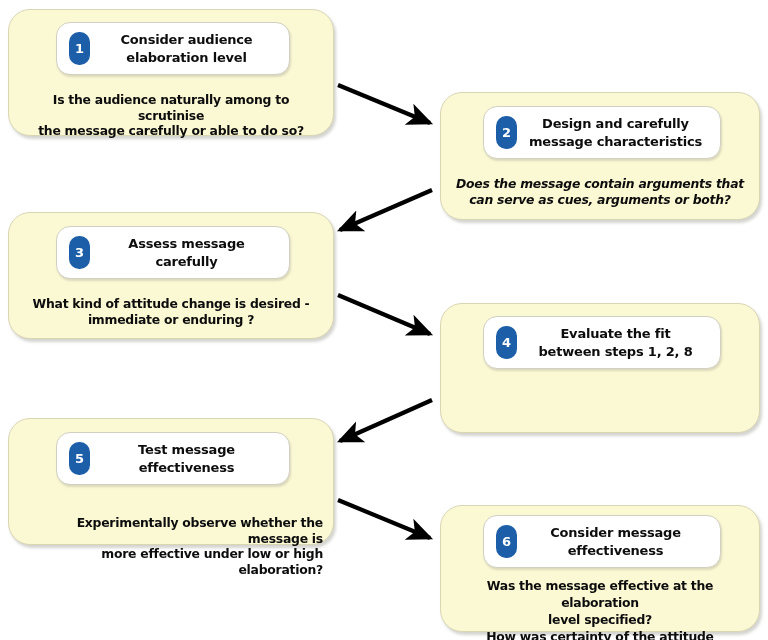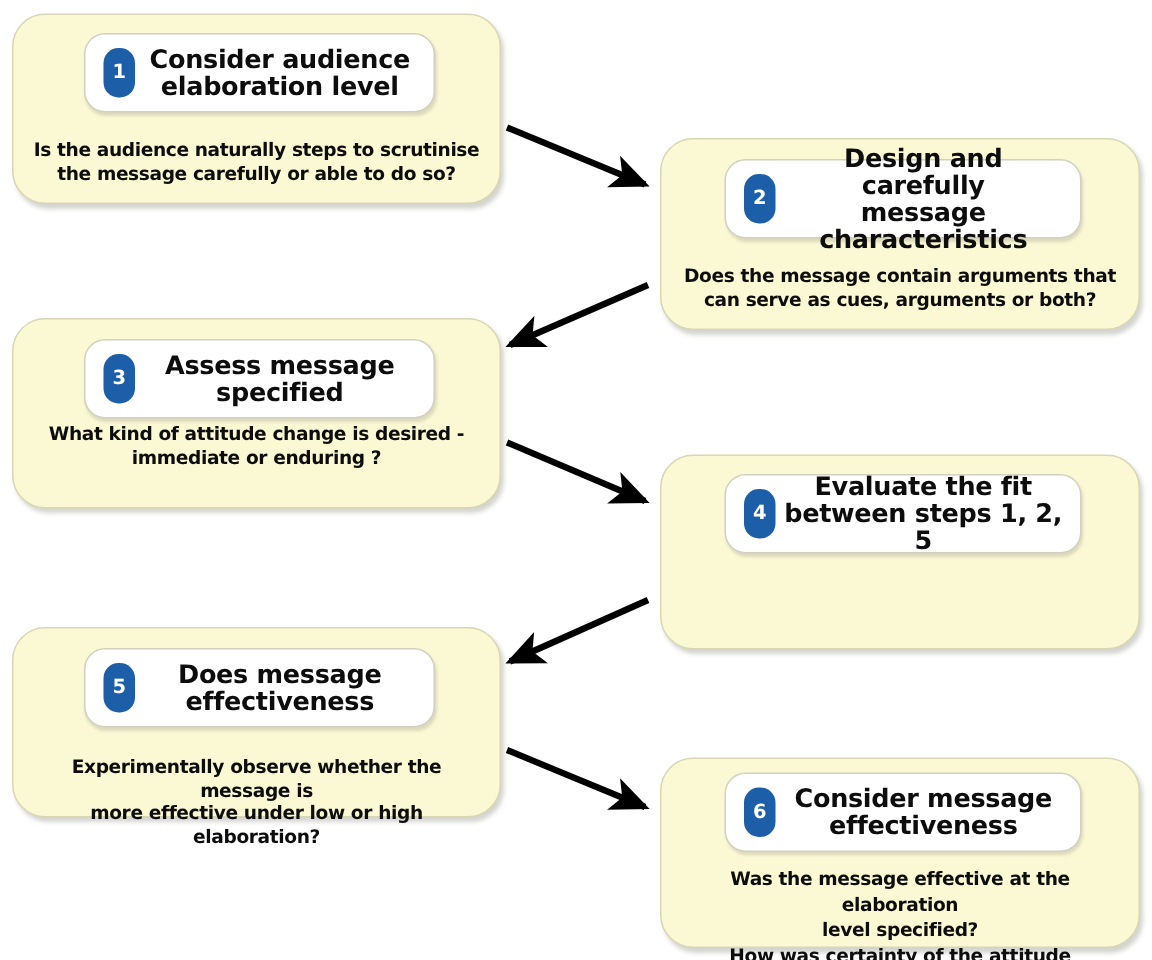--- a/index.html
+++ b/index.html
@@ -72,21 +72,21 @@
     margin-left: 12px;
     letter-spacing: 0;
   }
 
   .head-title {
     flex: 1 1 auto;
     text-align: center;
     color: #0d0d0d;
     font-family: "DejaVu Sans", sans-serif;
     font-weight: bold;
-    font-size: 17px;
+    font-size: 13px;
     line-height: 18px;
     letter-spacing: -0.2px;
     padding: 0 8px 0 2px;
     white-space: pre-line;
   }
 
   .card-body {
     position: absolute;
     left: 0;
     right: 0;
@@ -112,30 +112,30 @@
   .card-3 { top: 212px; height: 127px; }
   .card-4 { top: 303px; height: 130px; }
   .card-5 { top: 418px; height: 127px; }
   .card-6 { top: 505px; height: 127px; }
 
   
   .card-1 .card-head { left: 47px; top: 12px; width: 234px; height: 53px; }
   .card-1 .card-body { top: 82px; }
 
   .card-2 .card-head { left: 42px; top: 13px; width: 238px; height: 53px; }
-  .card-2 .card-body { top: 83px; }
+  .card-2 .card-body { top: 83px; font-style: italic; }
 
   .card-3 .card-head { left: 47px; top: 13px; width: 234px; height: 53px; }
-  .card-3 .card-body { top: 68px; }
+  .card-3 .card-body { top: 83px; }
 
   .card-4 .card-head { left: 42px; top: 12px; width: 238px; height: 53px; }
   .card-4 .card-body { top: 82px; }
 
   .card-5 .card-head { left: 47px; top: 13px; width: 234px; height: 53px; }
-  .card-5 .card-body { top: 84px; }
+  .card-5 .card-body { top: 96px; text-align: right; }
 
   .card-6 .card-head { left: 42px; top: 9px; width: 238px; height: 53px; }
   .card-6 .card-body { top: 71px; line-height: 17px; }
 </style>
 </head>
 <body>
 
 <div id="diagram">
 
   <svg id="arrow-layer" viewBox="0 0 768 640" width="768" height="640" xmlns="http://www.w3.org/2000/svg">
@@ -155,56 +155,56 @@
 
     <line x1="338" y1="500" x2="430" y2="538" stroke="#000000" stroke-width="4.2" marker-end="url(#ah)"></line>
   </svg>
 
   <div class="step-card col-left card-1">
     <div class="card-head">
       <span class="badge">1</span>
       <span class="head-title">Consider audience
 elaboration level</span>
     </div>
-    <div class="card-body">Is the audience naturally steps to scrutinise
+    <div class="card-body">Is the audience naturally among to scrutinise
 the message carefully or able to do so?</div>
   </div>
 
   <div class="step-card col-right card-2">
     <div class="card-head">
       <span class="badge">2</span>
       <span class="head-title">Design and carefully
 message characteristics</span>
     </div>
     <div class="card-body">Does the message contain arguments that
 can serve as cues, arguments or both?</div>
   </div>
 
   <div class="step-card col-left card-3">
     <div class="card-head">
       <span class="badge">3</span>
       <span class="head-title">Assess message
-specified</span>
+carefully</span>
     </div>
     <div class="card-body">What kind of attitude change is desired -
 immediate or enduring ?</div>
   </div>
 
   <div class="step-card col-right card-4">
     <div class="card-head">
       <span class="badge">4</span>
       <span class="head-title">Evaluate the fit
-between steps 1, 2, 5</span>
+between steps 1, 2, 8</span>
     </div>
   </div>
 
   <div class="step-card col-left card-5">
     <div class="card-head">
       <span class="badge">5</span>
-      <span class="head-title">Does message
+      <span class="head-title">Test message
 effectiveness</span>
     </div>
     <div class="card-body">Experimentally observe whether the message is
 more effective under low or high elaboration?</div>
   </div>
 
   <div class="step-card col-right card-6">
     <div class="card-head">
       <span class="badge">6</span>
       <span class="head-title">Consider message

